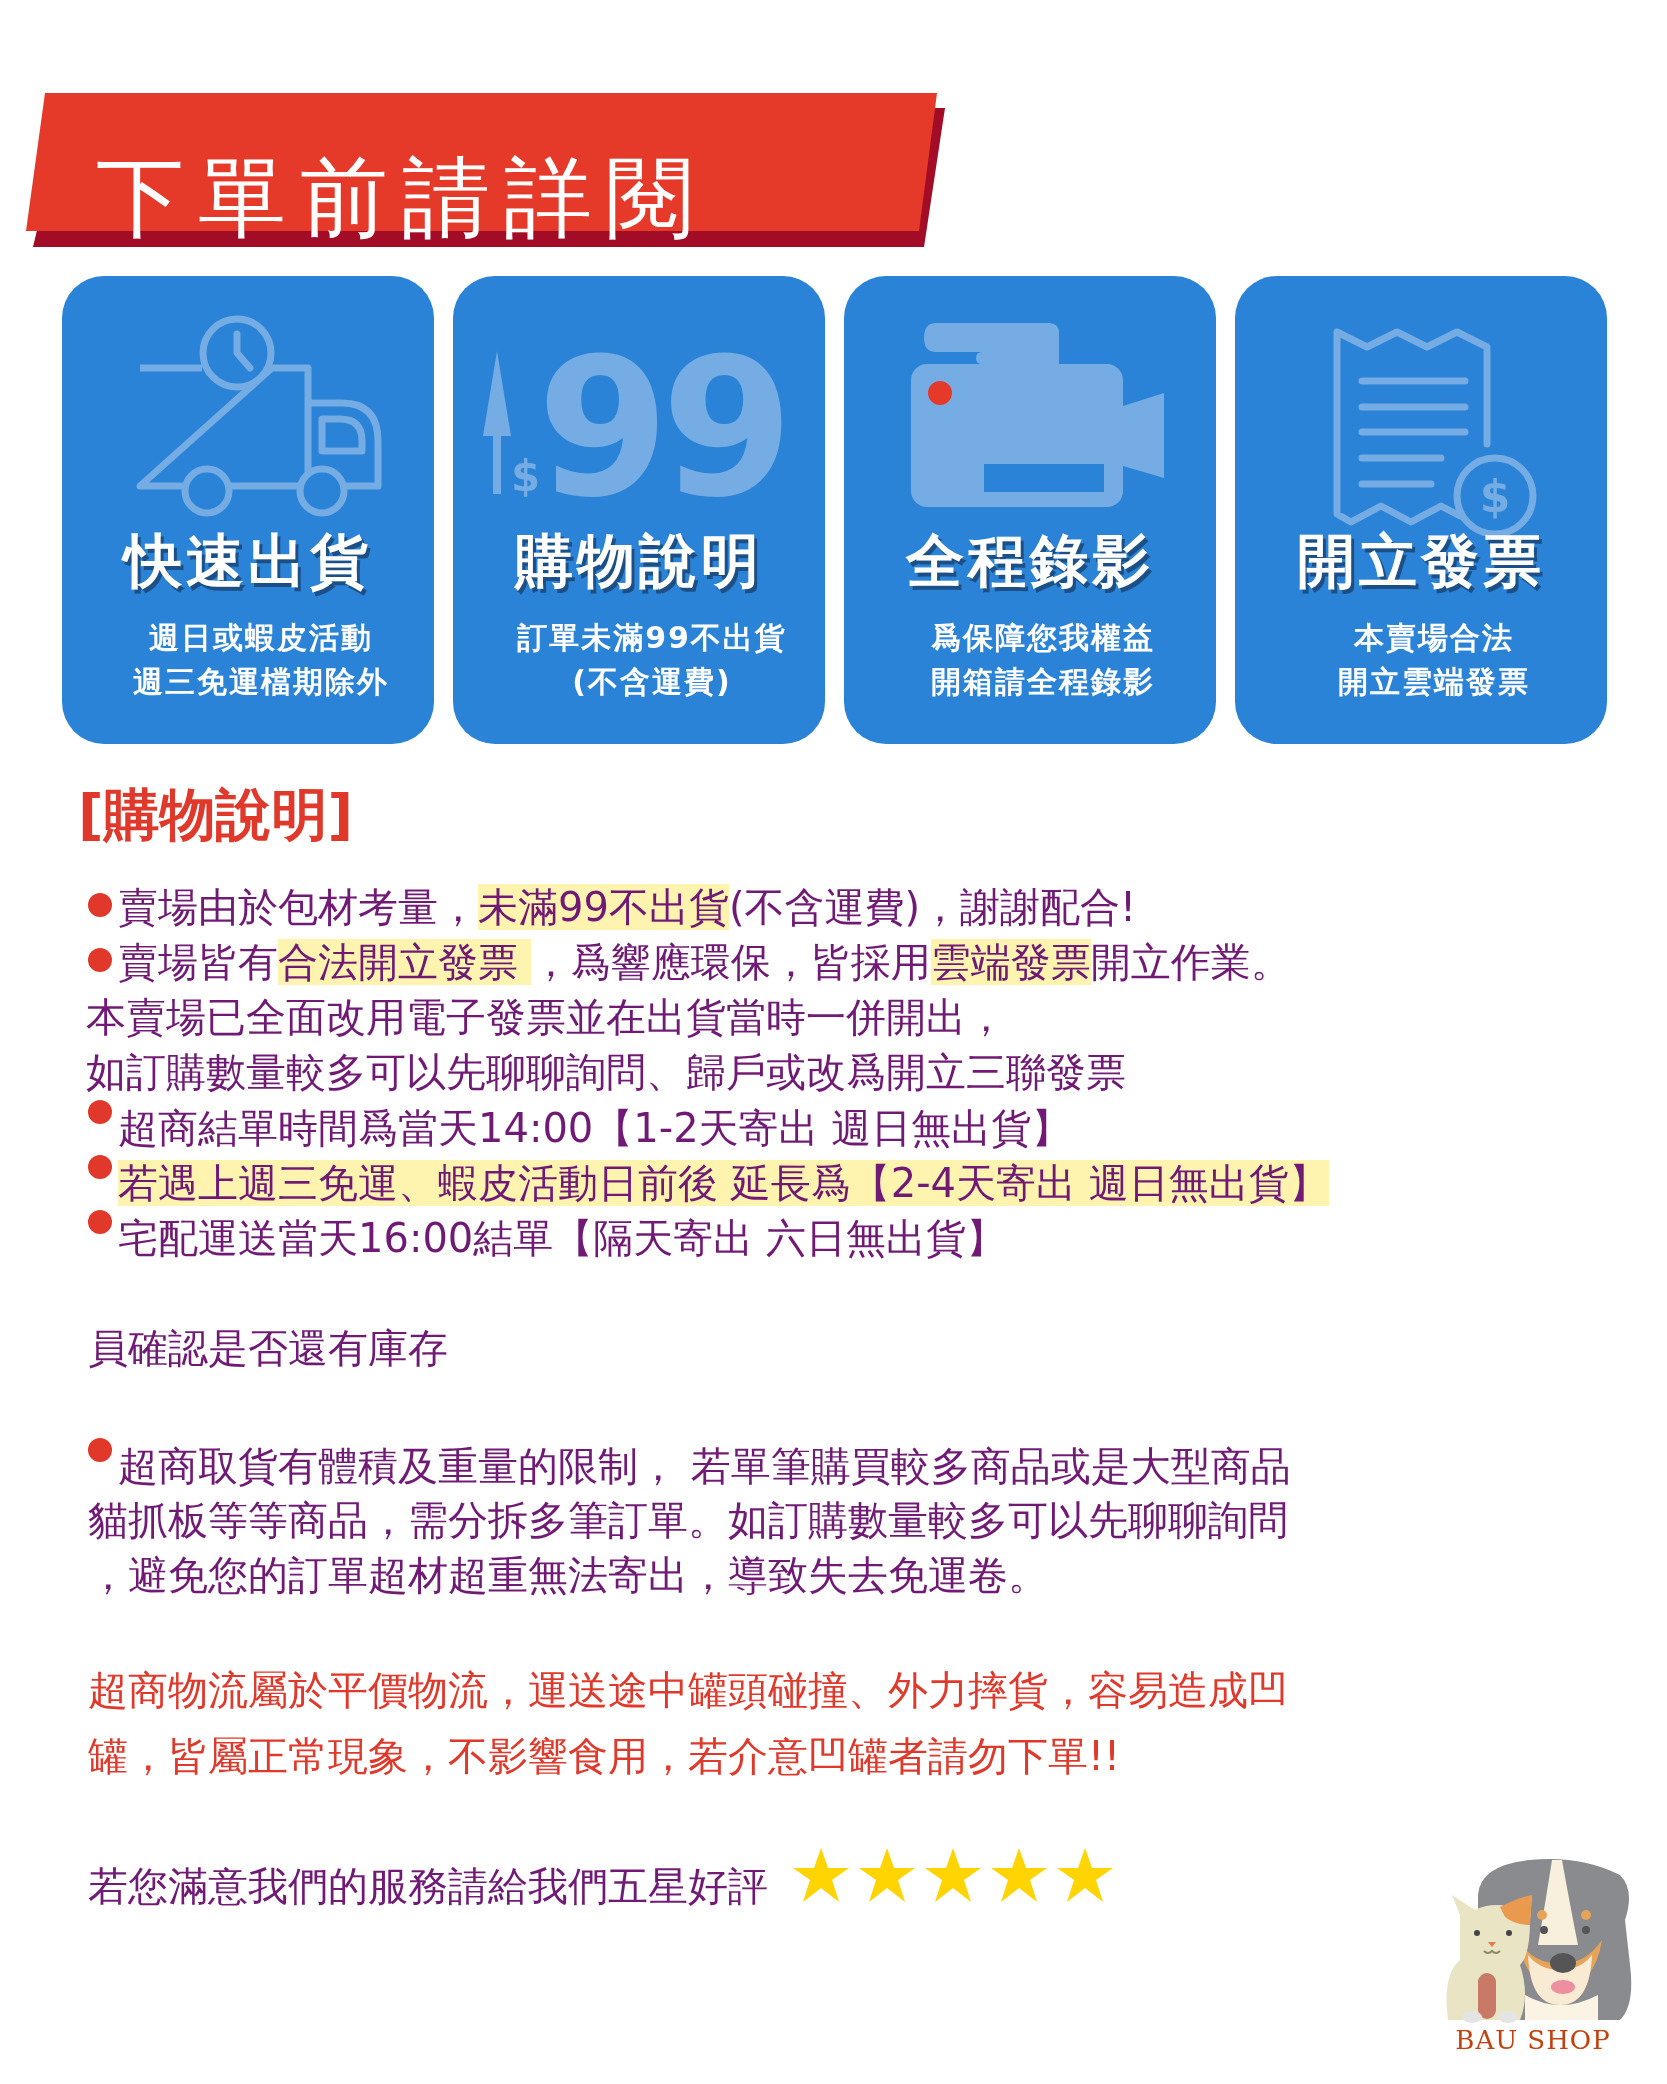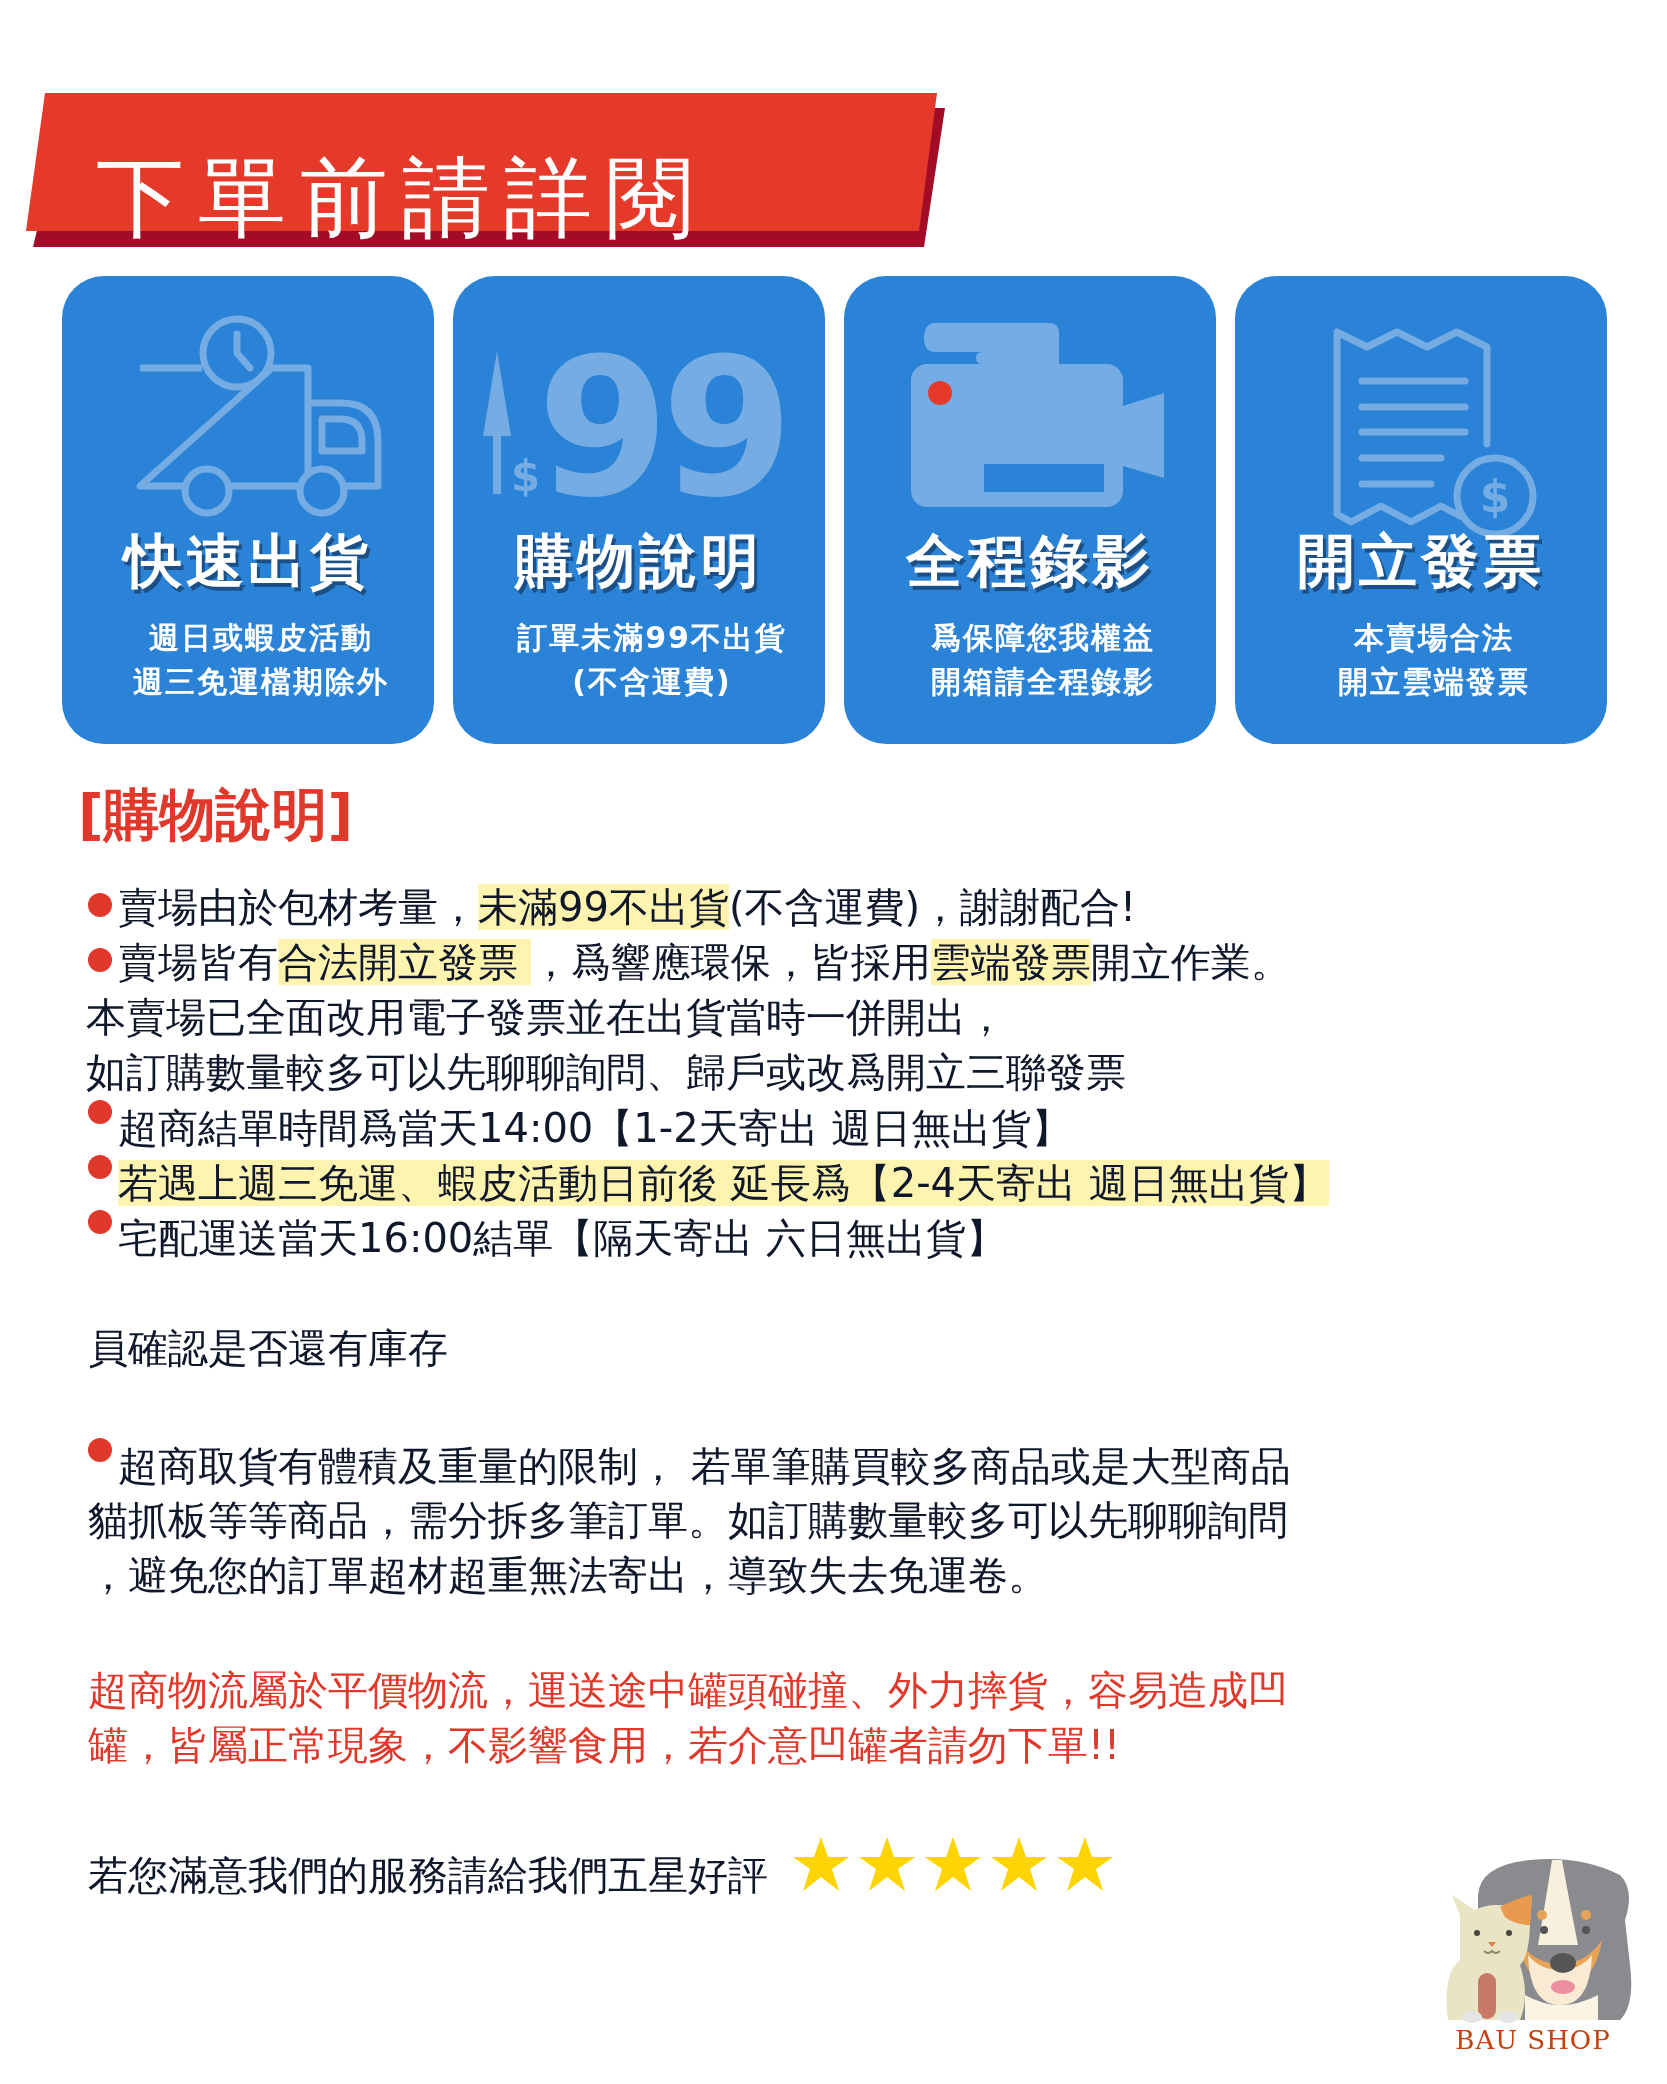--- a/index.html
+++ b/index.html
@@ -39,30 +39,30 @@
   
   .section-title {
     position: absolute; left: 78px; top: 780px; color: #e0392b;
     font-size: 56px; font-weight: bold; line-height: 70px; white-space: nowrap;
   }
 
   
   .body { position: absolute; left: 88px; top: 880px; width: 1520px; }
   .line {
     font-size: 40px; line-height: 55px; height: 55px; white-space: nowrap;
-    color: #0f172a; position: relative;
+    color: #701a75; position: relative;
   }
   .dot {
     display: inline-block; width: 24px; height: 24px; border-radius: 50%;
     background: #e0392b; margin-right: 6px; vertical-align: 4px;
   }
   .dot.up { vertical-align: 18px; }
   .hl { background: #fff3b0; }
   .gap { height: 56px; }
-  .red { color: #e0392b; }
+  .red { color: #e0392b; margin-top: 11px; }
   .stars { display: inline-block; vertical-align: -6px; margin-left: 10px; }
 
   
   .logo { position: absolute; left: 1420px; top: 1845px; width: 230px; height: 230px; }
   .logo-text {
     position: absolute; left: 1433px; top: 2025px; width: 200px; text-align: center;
     font-family: "DejaVu Serif", "Liberation Serif", serif; font-weight: normal;
     font-size: 26px; color: #c2410c; letter-spacing: 1px; white-space: nowrap;
   }
 </style>

